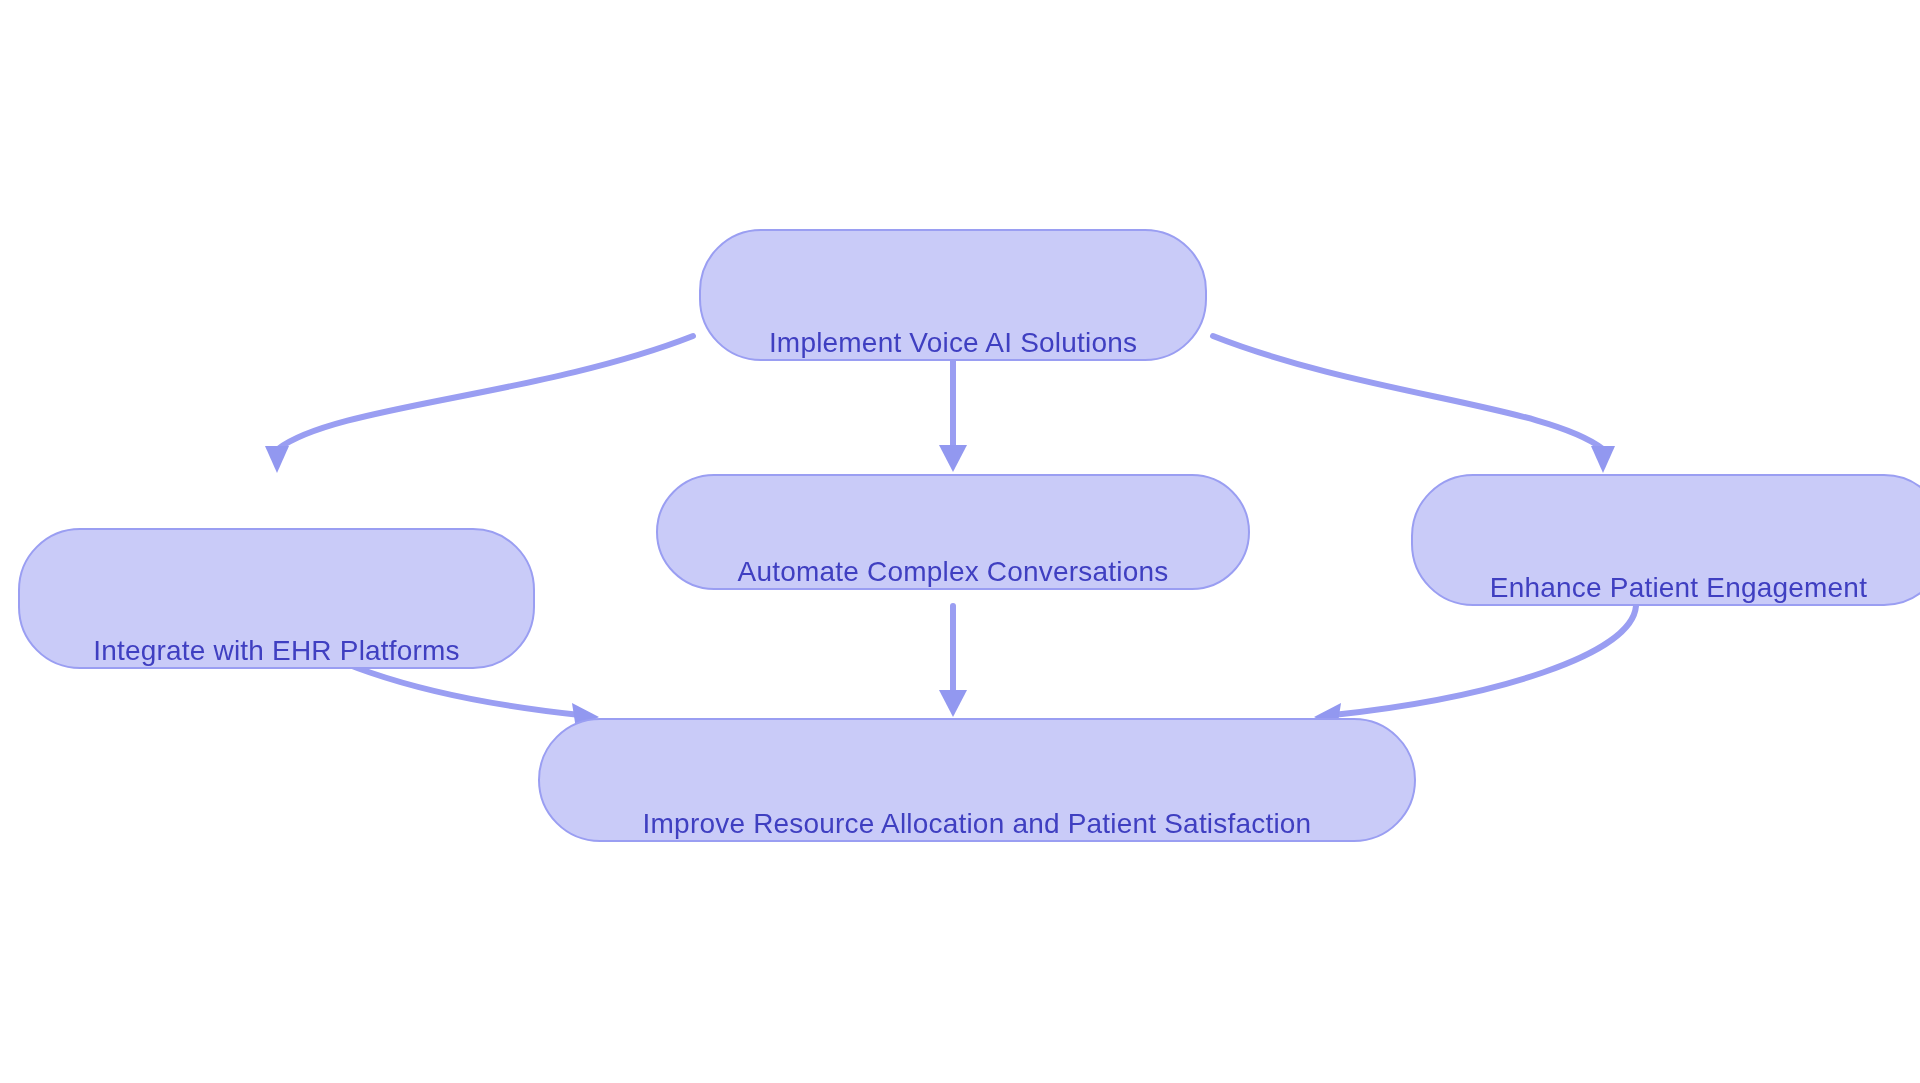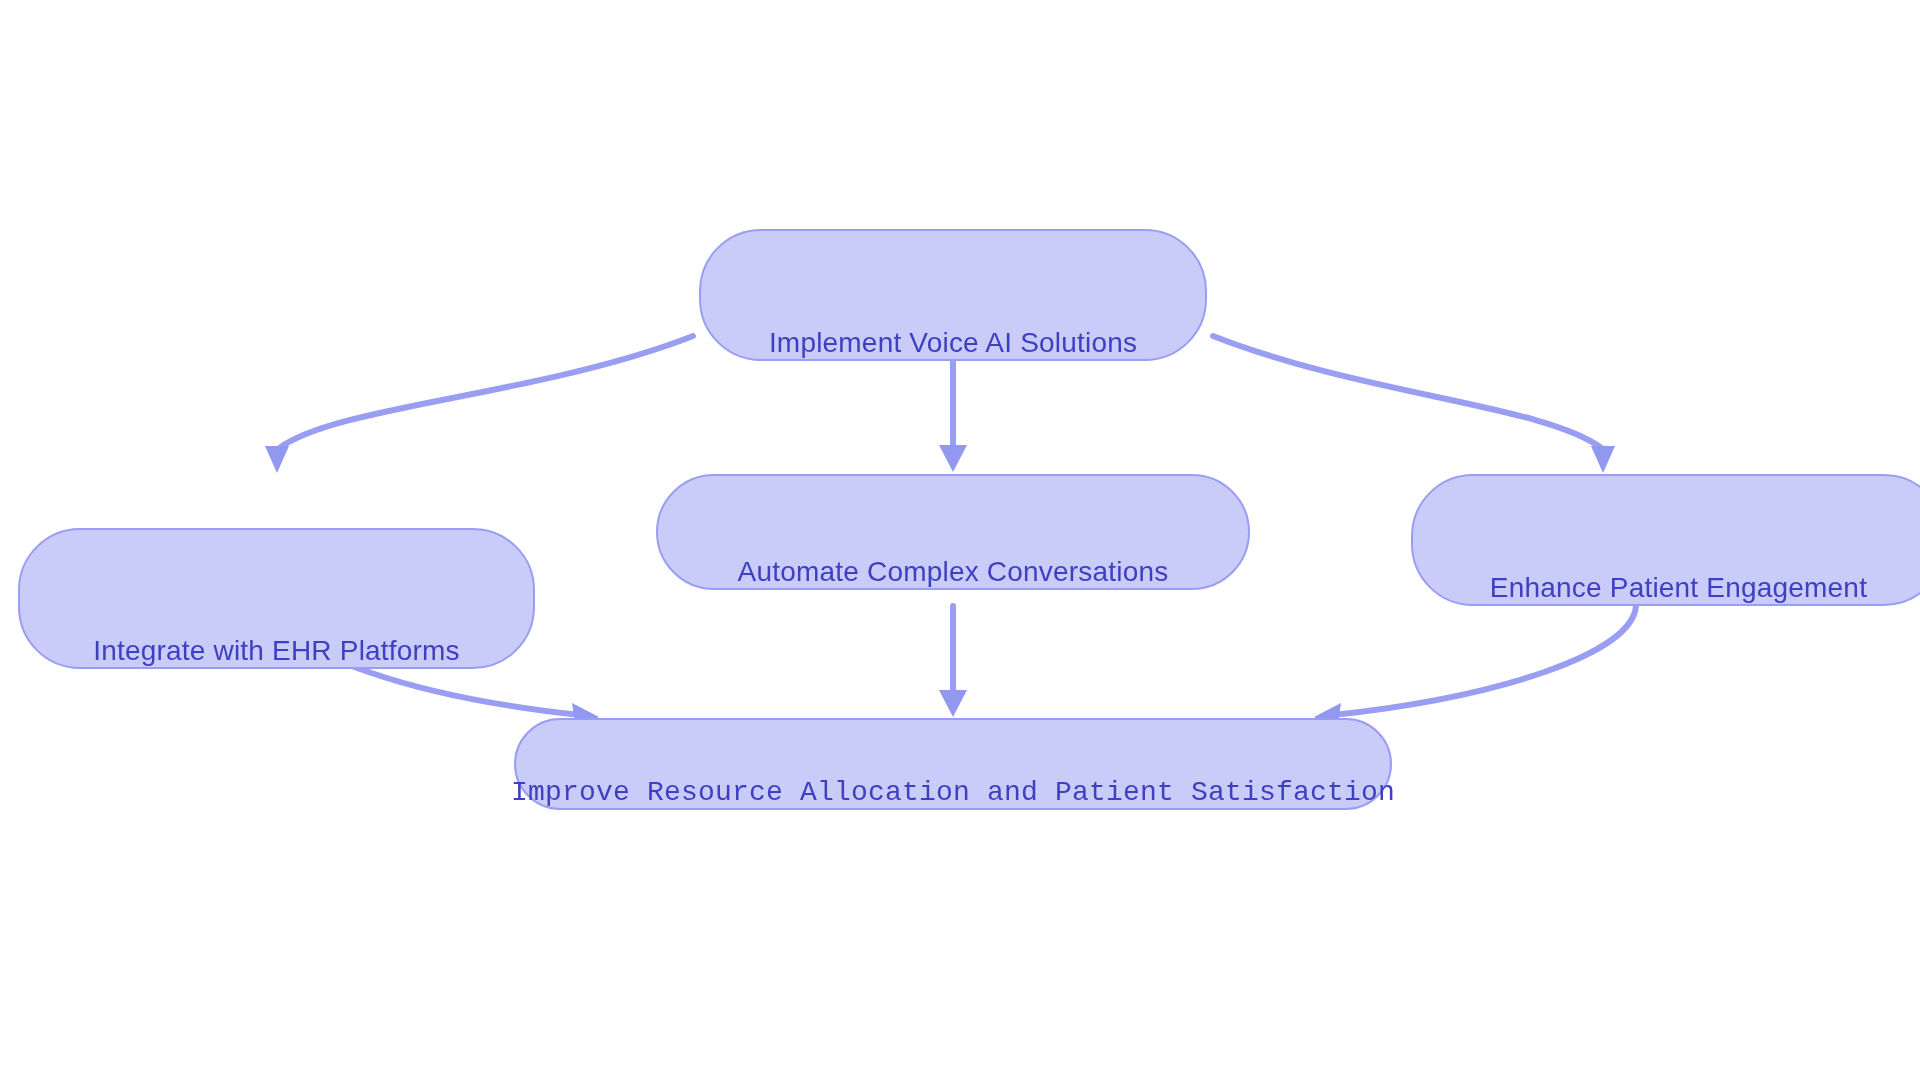--- a/index.html
+++ b/index.html
@@ -44,21 +44,21 @@
     text-align: center;
     color: var(--text, #3f3fc1);
     font-size: 28px;
     letter-spacing: 0.2px;
     white-space: nowrap;
   }
   #node-implement { left: 699px;  top: 229px; width: 508px; height: 132px; }
   #node-integrate { left: 18px;   top: 490px; width: 517px; height: 141px; margin-top: 38px; }
   #node-automate  { left: 656px;  top: 474px; width: 594px; height: 116px; }
   #node-enhance   { left: 1411px; top: 474px; width: 535px; height: 132px; }
-  #node-improve   { left: 514px;  top: 718px; width: 878px; height: 92px; font-family: Liberation Mono, monospace; }
+  #node-improve   { left: 538px;  top: 718px; width: 878px; height: 124px; }
 </style>
 </head>
 <body>
 
 <div id="canvas">
 
   <svg id="edge-layer" viewBox="0 0 1920 1083" xmlns="http://www.w3.org/2000/svg">
 
     <g>
       <path class="edge" d="M 693 336 C 540 396, 335 405, 278 449"></path>

